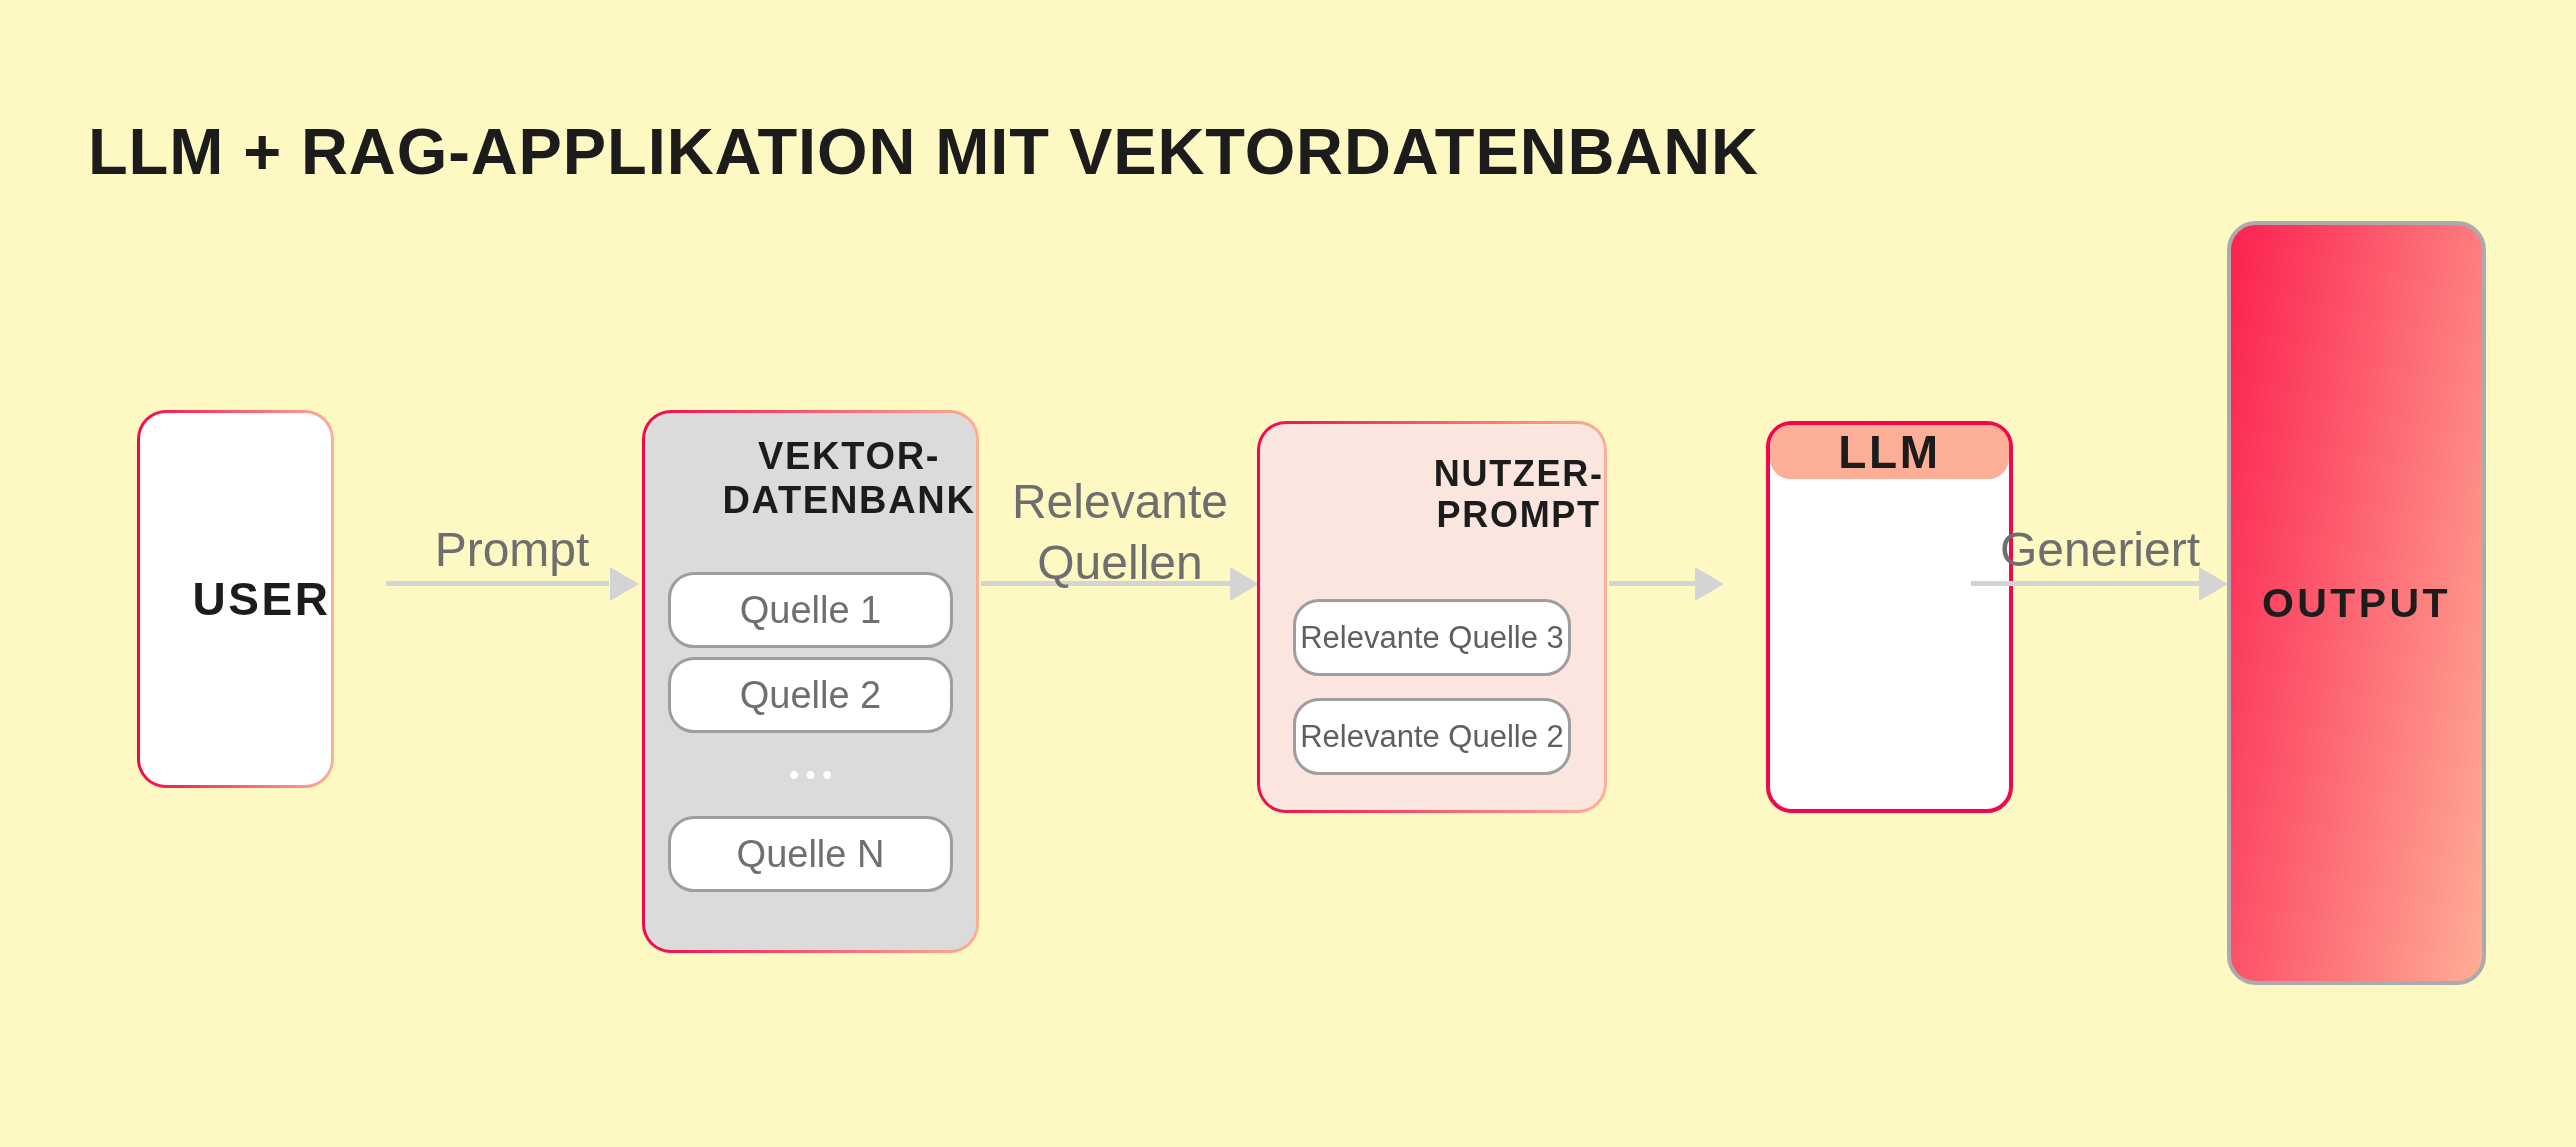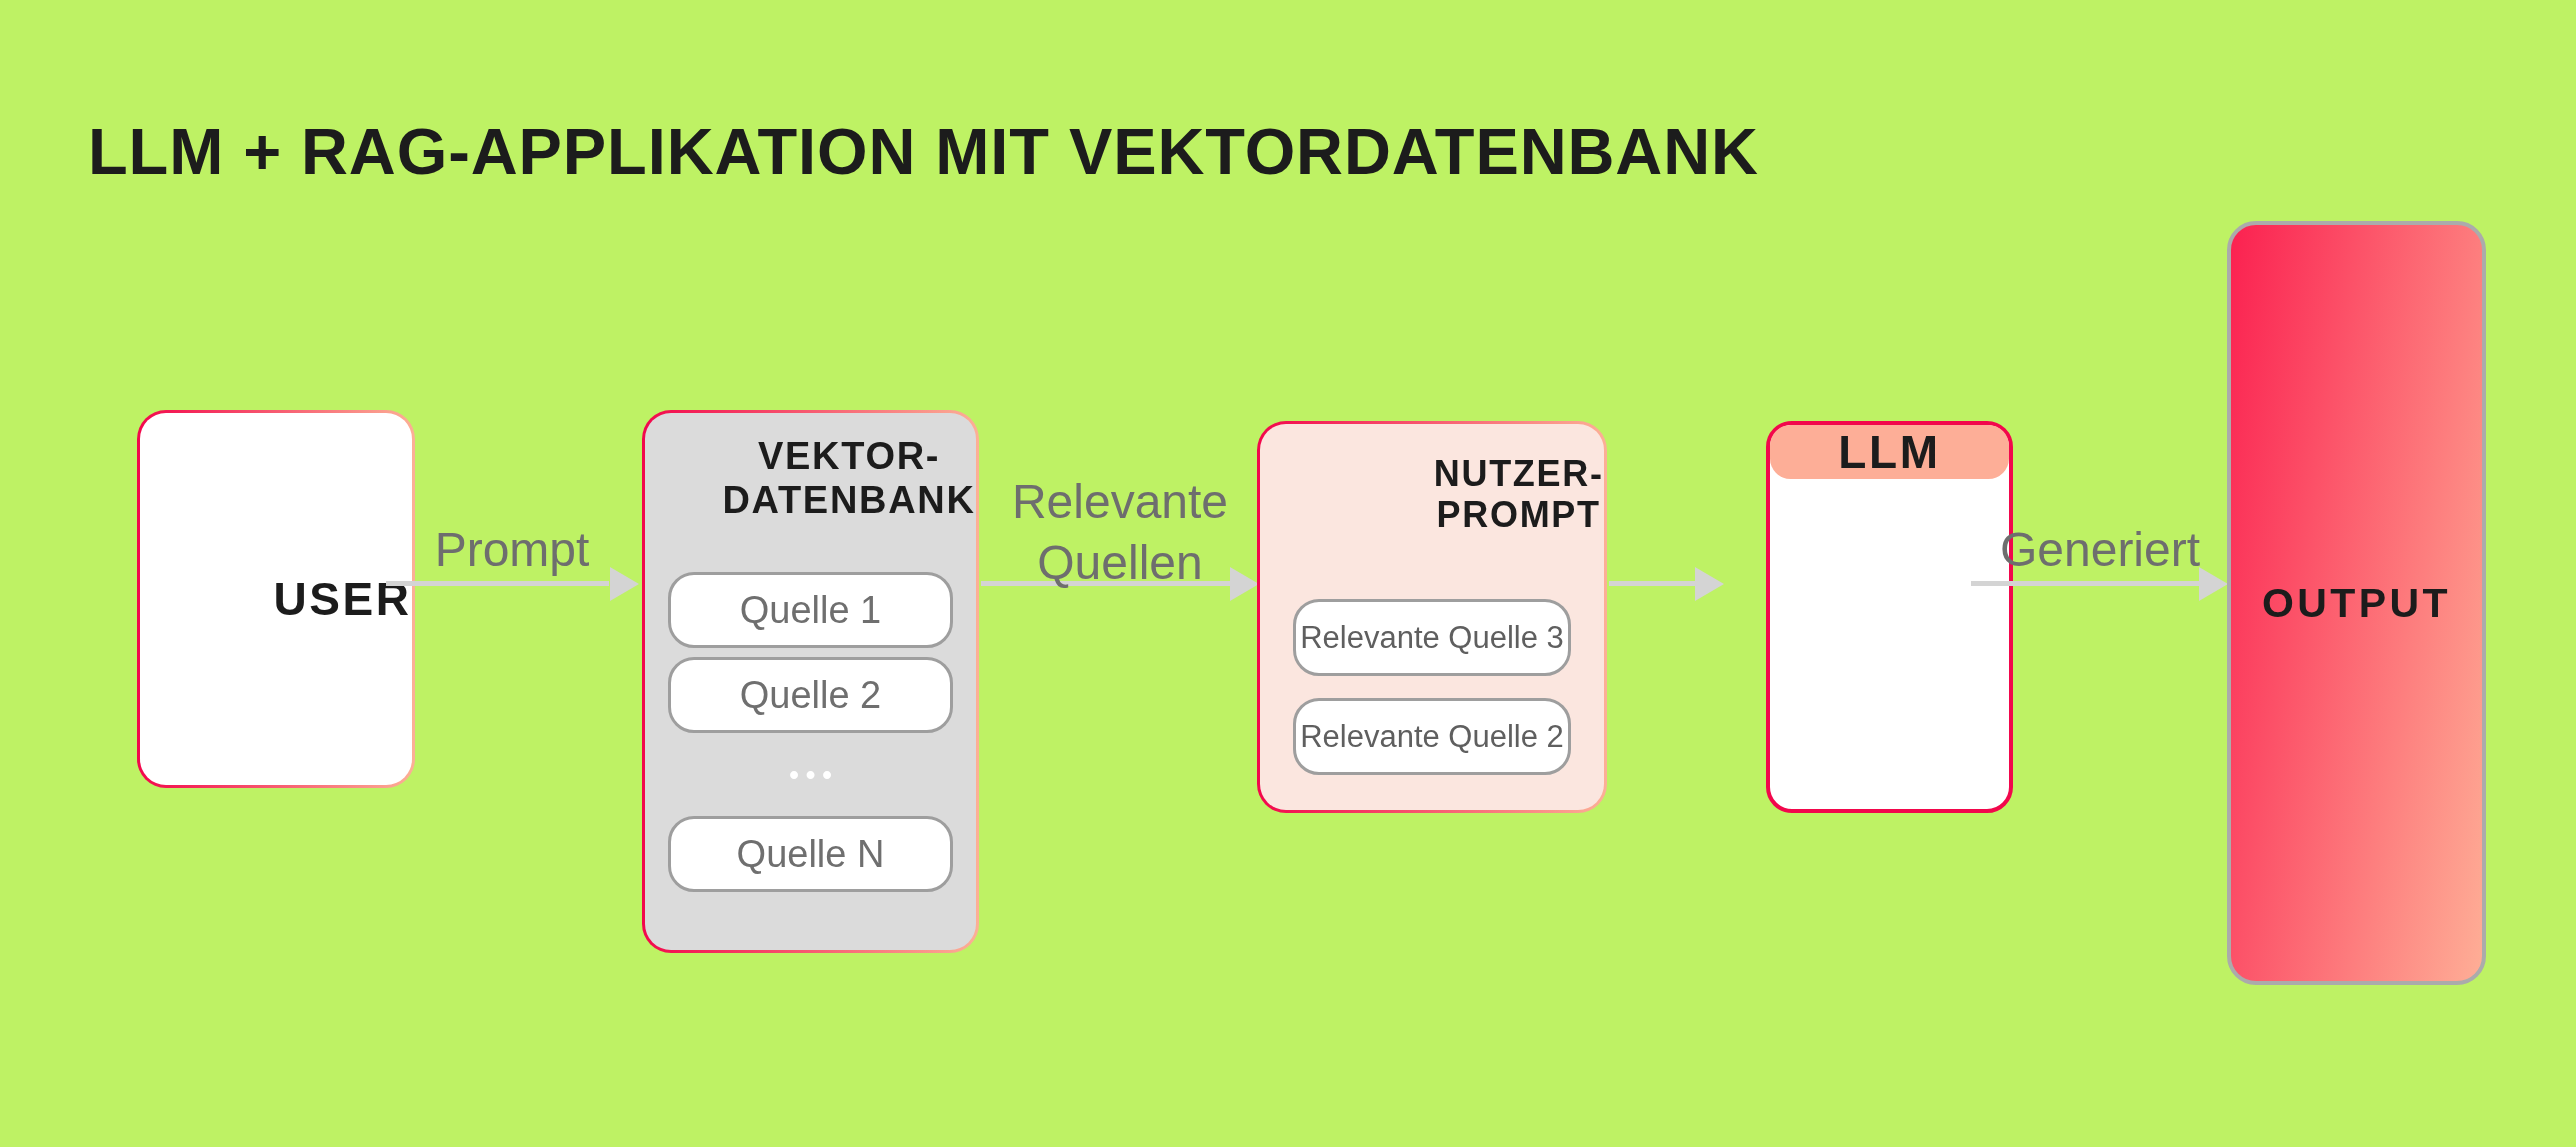--- a/index.html
+++ b/index.html
@@ -1,36 +1,36 @@
 <!DOCTYPE html>
 <html style="--accent: #f2074c; --peach: #fcb096; --gray-fill: #dbdbdb; --pink-fill: #fbe6df; --salmon-fill: #fdae97; --out-grad-start: #fb2150; --out-grad-end: #feae96; --steel: #ababab; --pill-border: #9e9e9e; --arrow: #d4d4d4; --label: #6e6e6e; --ink: #1c1c1c;font-size:13.7px"><head>
 <meta charset="utf-8">
 <style>
   html,body{margin:0;padding:0;background:#ffffff;}
   body{
     width:2576px;height:1147px;position:relative;overflow:hidden;
     font-family:"Liberation Sans","DejaVu Sans",sans-serif;
   }
-  .canvas{position:absolute;inset:0;background:#bef264;}
+  .canvas{position:absolute;inset:0;background:#fef9c3;}
 
   
   .diagram-title{
     position:absolute;left:88px;top:114px;margin:0;
     font-size:65px;font-weight:bold;letter-spacing:0.9px;
     color:var(--ink,#1c1c1c);white-space:nowrap;
   }
 
   
   .gbox{position:absolute;border-radius:29px;padding:3.4px;box-sizing:border-box;
         background:linear-gradient(90deg,var(--accent,#f2074c),var(--peach,#fcb096));}
   .gbox .inner{width:100%;height:100%;border-radius:26px;box-sizing:border-box;
                display:flex;flex-direction:column;align-items:flex-end;}
   .center .inner{justify-content:center;}
 
-  .box-user{left:137px;top:410px;width:278px;height:378px;}
+  .box-user{left:137px;top:410px;width:197px;height:378px;}
   .box-user .inner{background:#ffffff;}
 
   .box-vektor{left:642px;top:410px;width:337px;height:543px;}
   .box-vektor .inner{background:var(--gray-fill,#dbdbdb);padding-top:22px;}
 
   .box-nutzer{left:1257px;top:421px;width:350px;height:392px;}
   .box-nutzer .inner{background:var(--pink-fill,#fbe6df);padding-top:29px;}
 
   .box-llm{left:1722px;top:421px;width:247px;height:392px;
            border-radius:26px;background:#ffffff;border:4.3px solid var(--accent,#f2074c);

